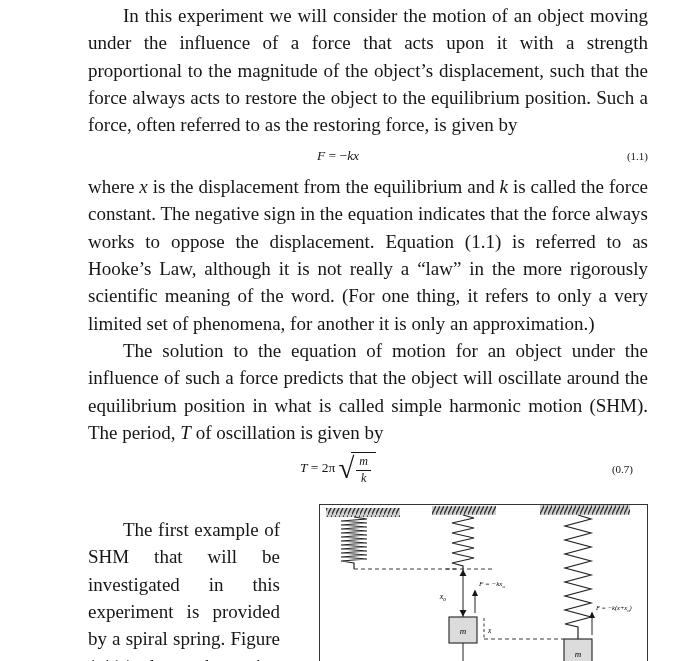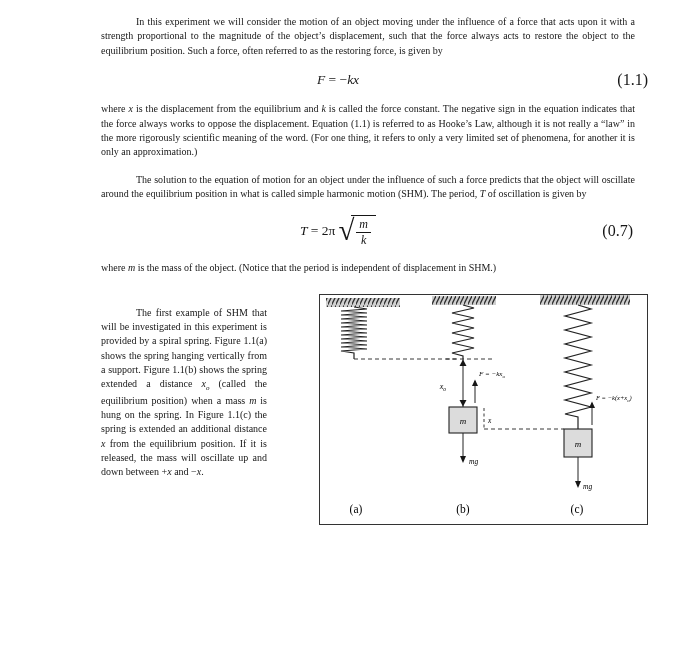--- a/index.html
+++ b/index.html
@@ -5,27 +5,27 @@
   html,body{margin:0;padding:0;}
   body{
     width:700px;height:661px;overflow:hidden;background:#ffffff;
     color:#161616;font-family:"Liberation Serif", serif;
   }
   .page{padding:2px 52px 0 88px;box-sizing:border-box;}
   h1{
     font-family:"Liberation Sans", sans-serif;
     font-size:17px;font-weight:bold;margin:0 0 5px 0;letter-spacing:.2px;
   }
-  p{font-size:10px;line-height:1.44;text-align:justify;margin:13px;}
+  p{font-size:19px;line-height:1.44;text-align:justify;margin:0;}
   .ind{text-indent:35px;}
   i{font-style:italic;}
   sub{font-size:70%;}
   .eqrow{display:flex;align-items:center;margin:9px 0;}
   .eqrow .expr{flex:1;text-align:center;font-size:13.5px;}
-  .eqrow .eqnum{width:60px;text-align:right;font-size:16px;}
+  .eqrow .eqnum{width:60px;text-align:right;font-size:11px;}
   .eq2row{margin:6px 15px;}
   .sq{display:inline-flex;align-items:center;vertical-align:middle;margin-left:3px;}
   .radsign{font-size:29px;font-style:normal;line-height:1;transform:translateY(-1px);}
   .radicand{
     display:inline-flex;flex-direction:column;align-items:center;
     border-top:1.3px solid #161616;margin-left:-3px;padding:2px 5px 0 5px;
     font-size:12px;line-height:1.15;font-style:italic;
   }
   .fnum{border-bottom:1px solid #161616;padding:0 3px 1px 3px;}
   .fden{padding-top:1px;}
@@ -61,21 +61,20 @@
           <span class="radsign">√</span>
           <span class="radicand">
             <span class="fnum">m</span>
             <span class="fden">k</span>
           </span>
         </span>
     </span>
     <span class="eqnum">(0.7)</span>
   </div>
 
-  <p>where <i>m</i> is the mass of the object. (Notice that the period is independent of displacement in SHM.)</p>
 
   <div class="bottom">
     <div class="leftcol">
       <p class="ind">The first example of SHM that will be investigated in this experiment is provided by a spiral spring. Figure 1.1(a) shows the spring hanging vertically from a support. Figure 1.1(b) shows the spring extended a distance <i>x</i><sub><i>o</i></sub> (called the equilibrium position) when a mass <i>m</i> is hung on the spring. In Figure 1.1(c) the spring is extended an additional distance <i>x</i> from the equilibrium position. If it is released, the mass will oscillate up and down between +<i>x</i> and −<i>x</i>.</p>
     </div>
 
     <div class="figbox">
       <svg width="327" height="225" viewBox="0 0 327 225">
         <defs>
           <pattern id="hatch" width="4" height="10" patternUnits="userSpaceOnUse">

